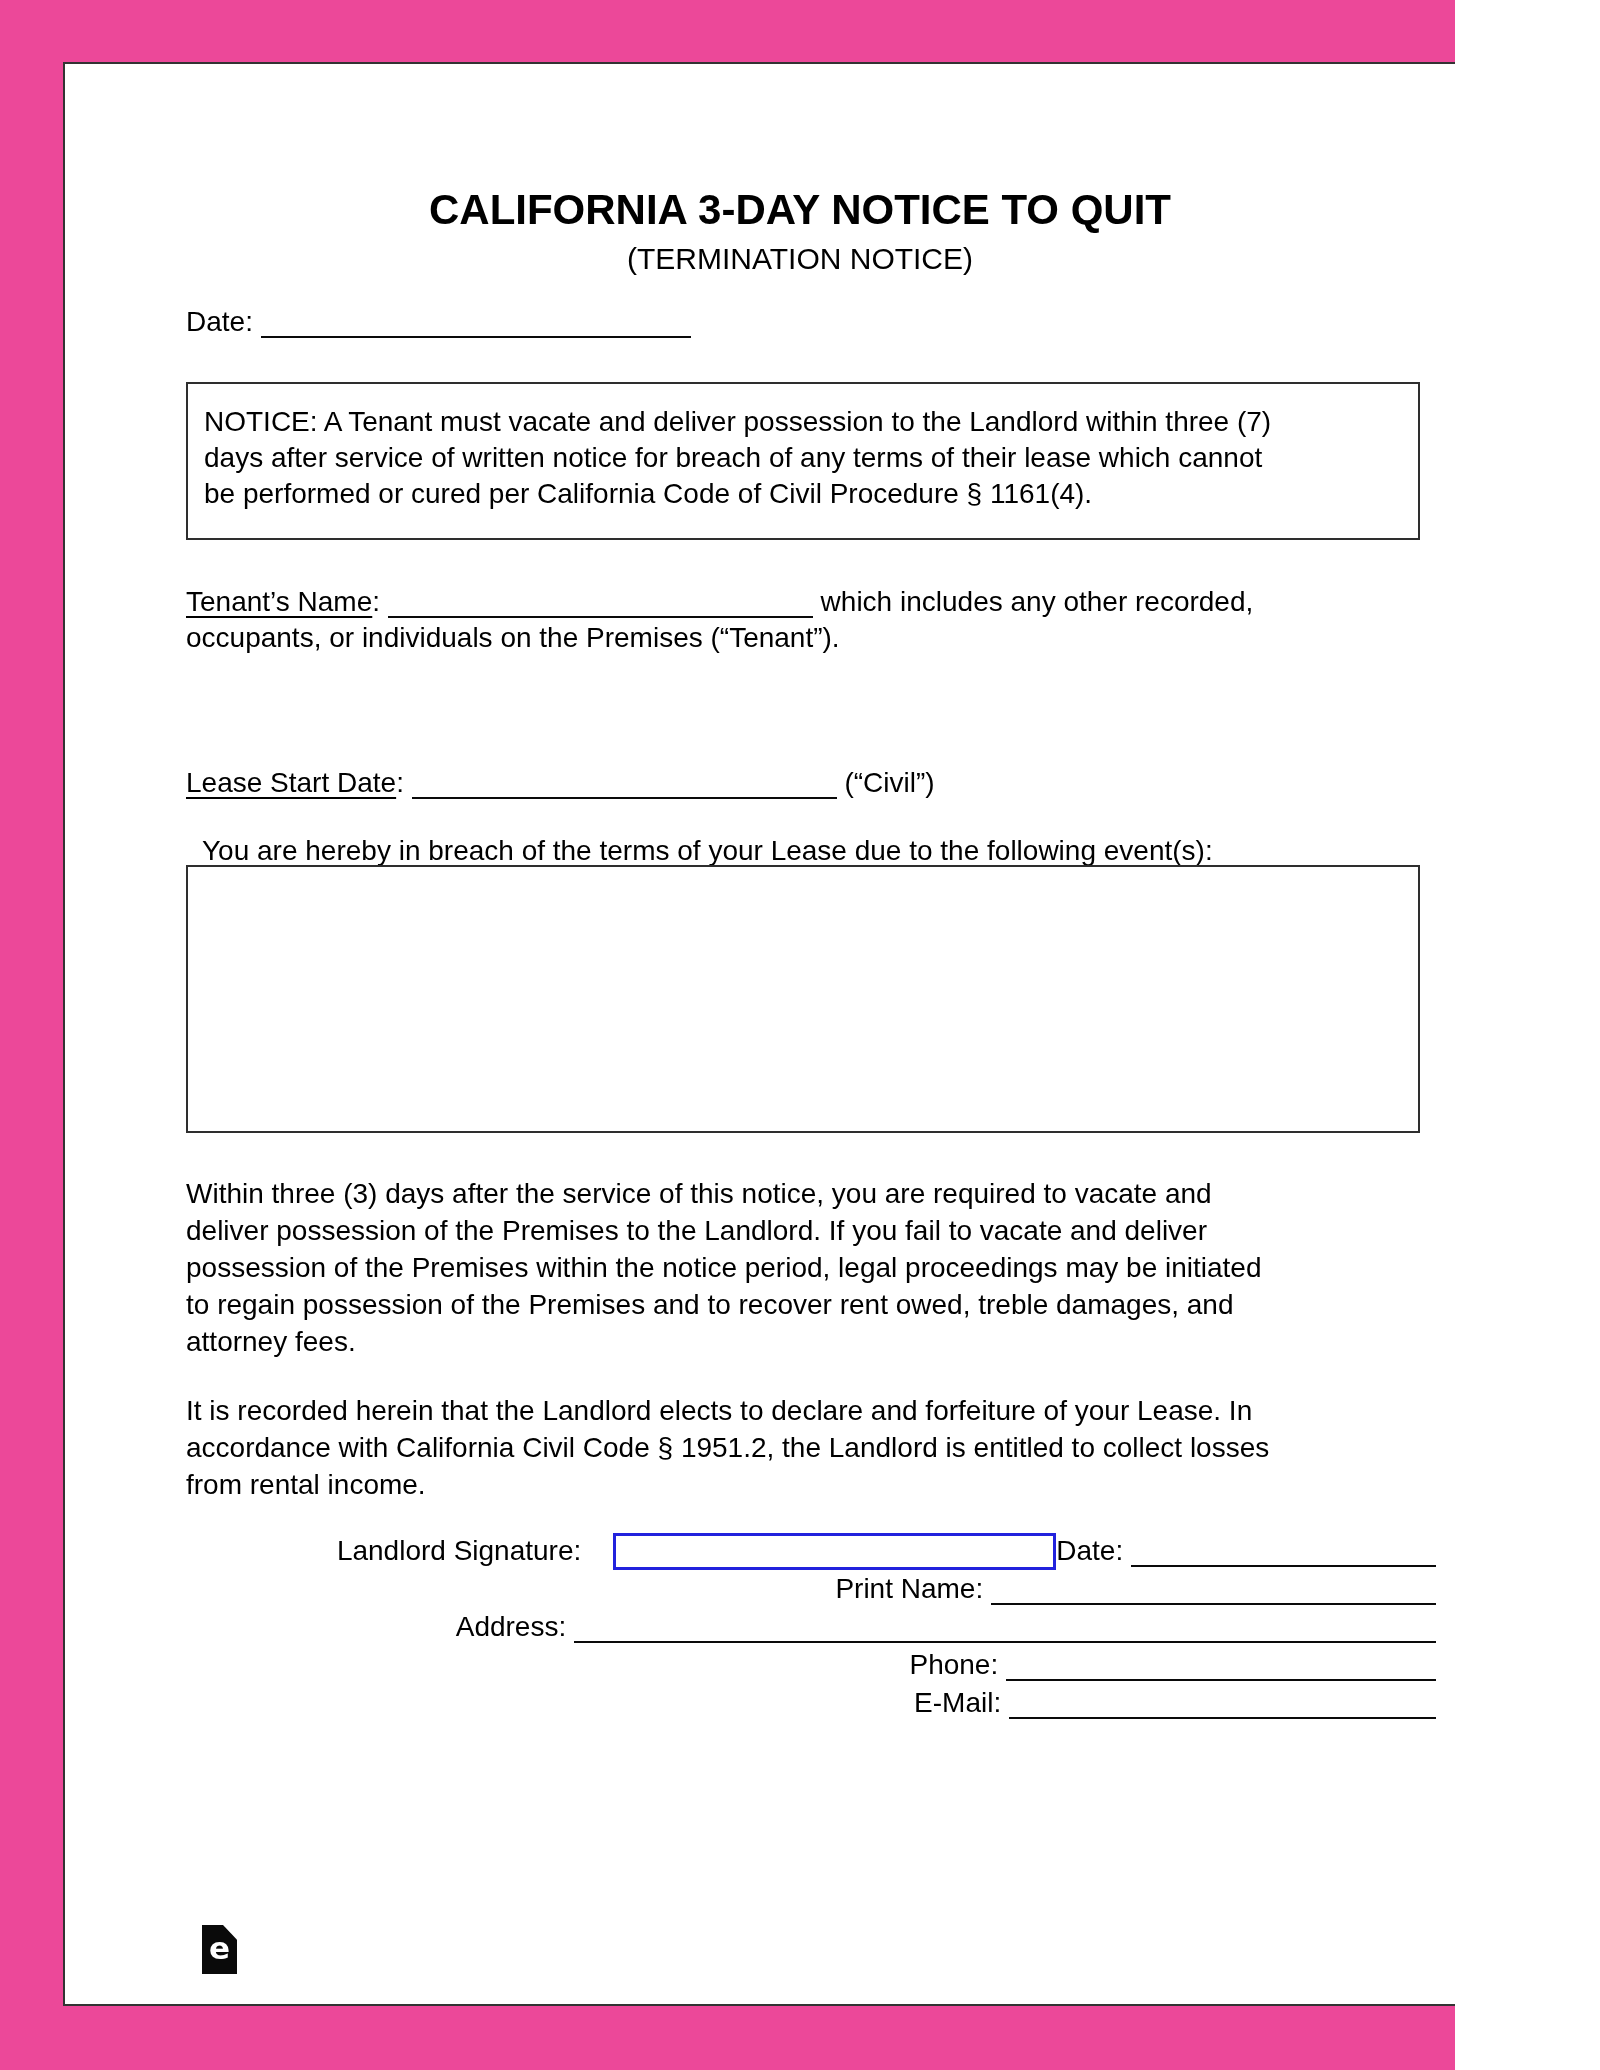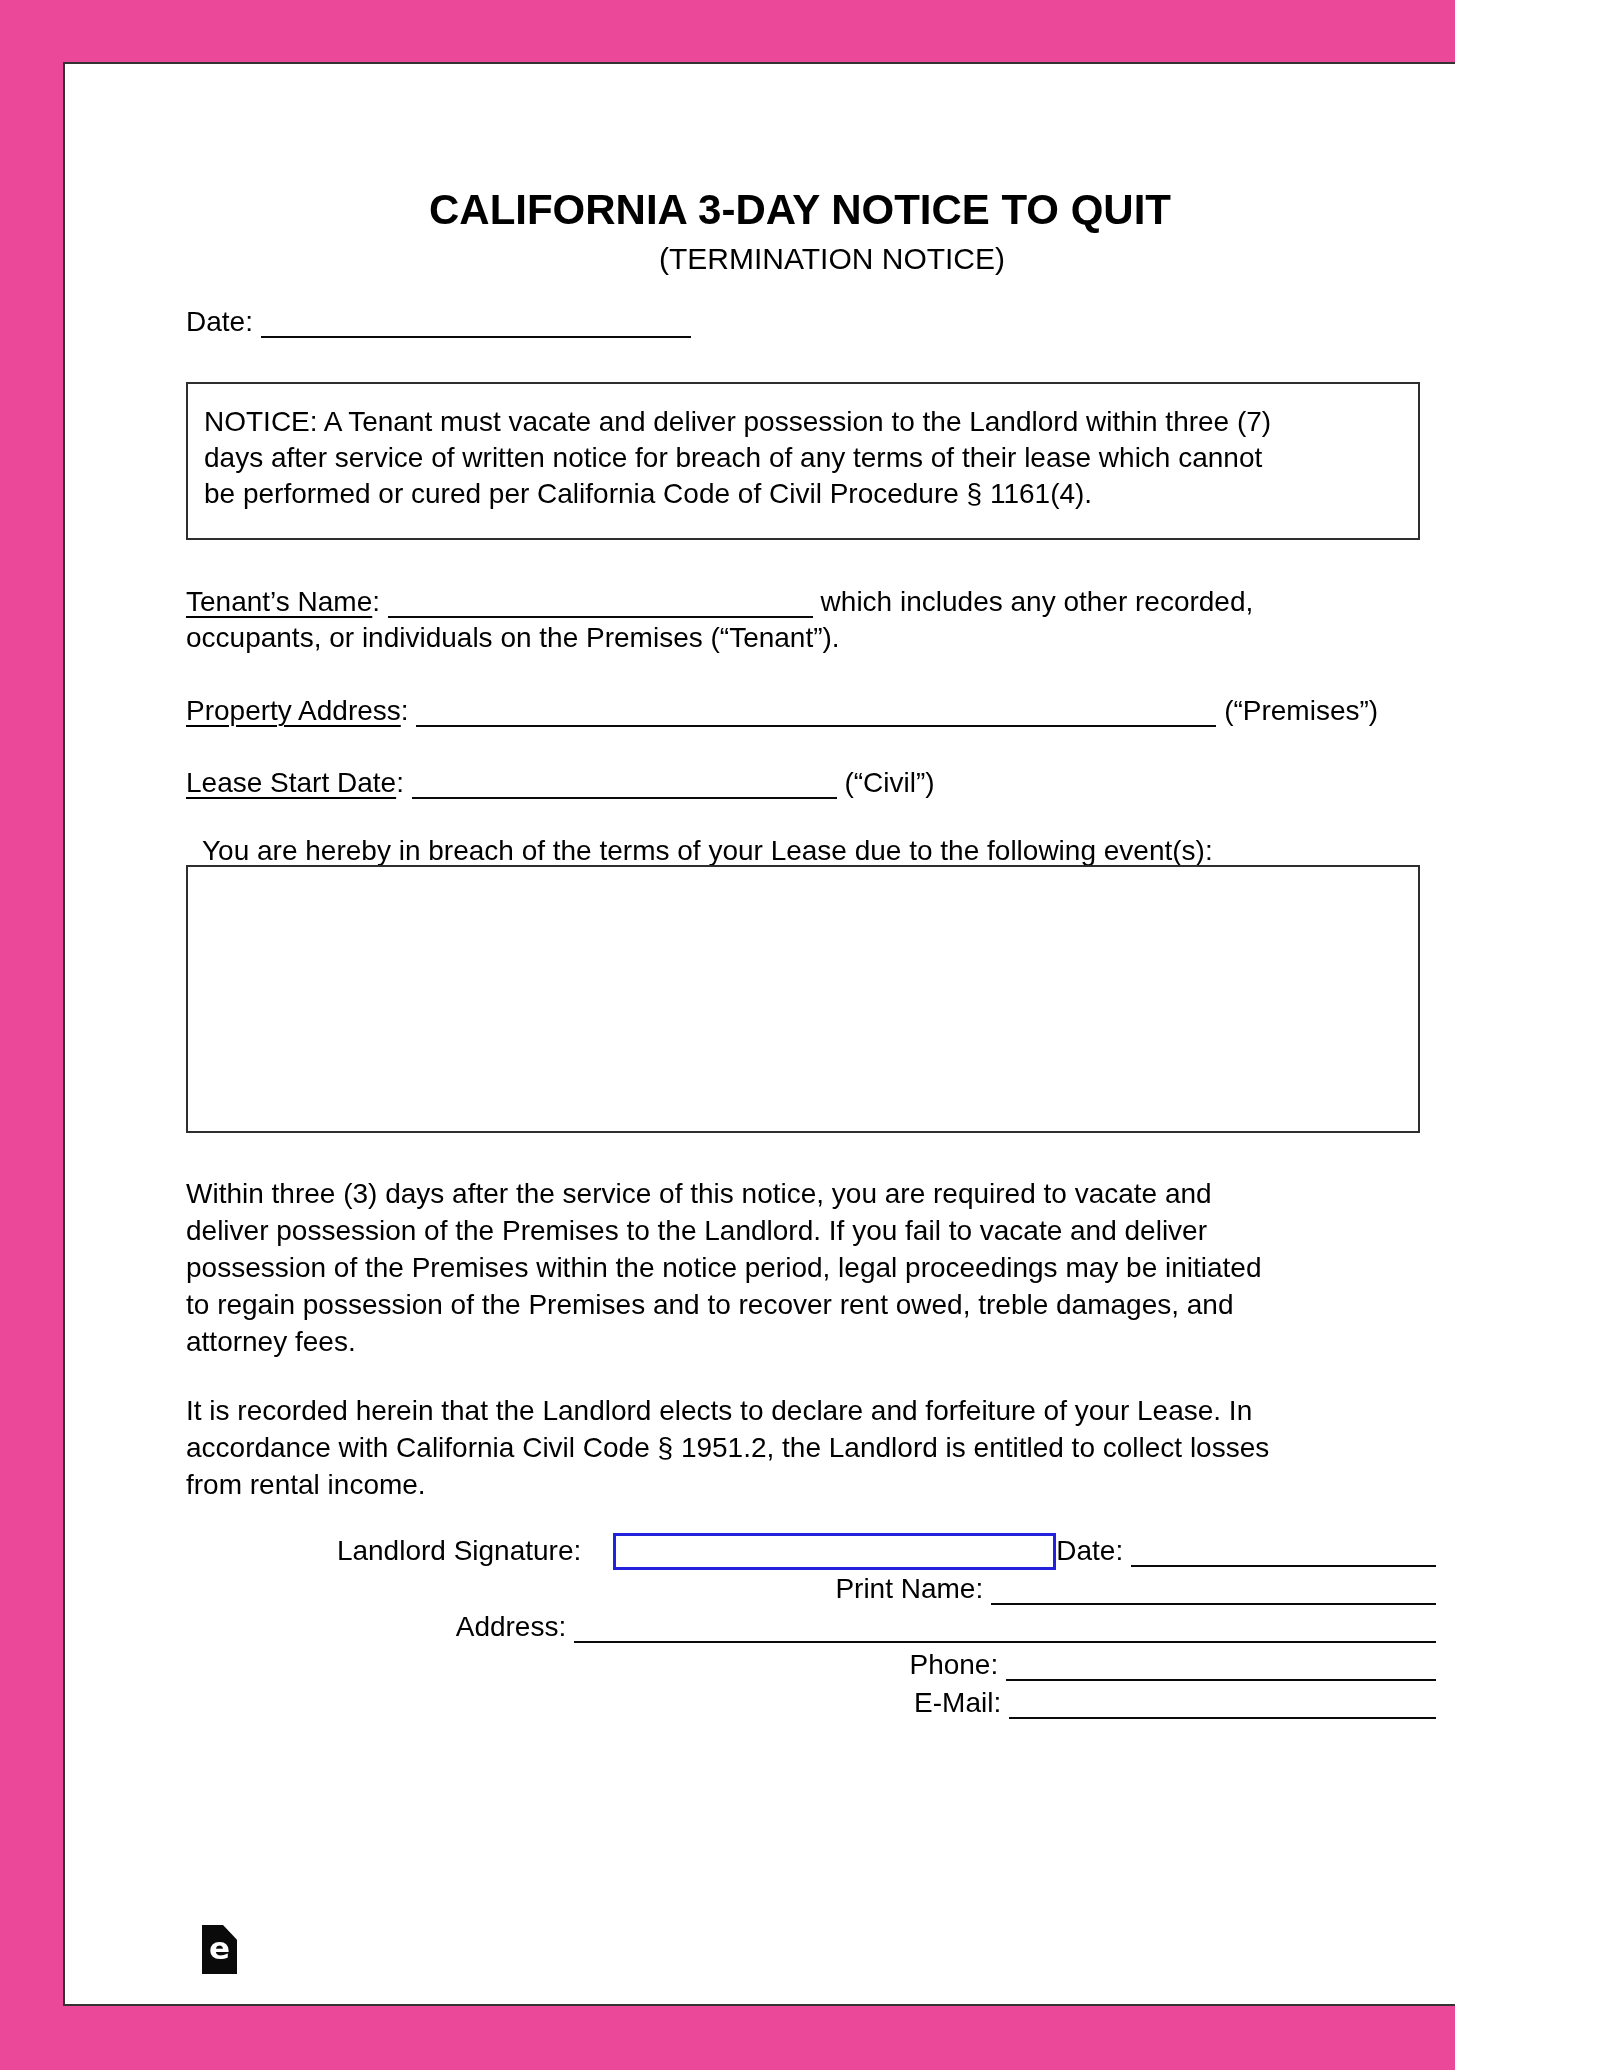--- a/index.html
+++ b/index.html
@@ -12,21 +12,21 @@
     position:absolute;left:63px;top:62px;width:1474px;height:1944px;
     border:2px solid #333333;box-sizing:border-box;background:#ffffff;
   }
   .title{
     position:absolute;left:0;top:124px;width:100%;margin:0;
     text-align:center;font-size:42px;font-weight:bold;line-height:44px;
     letter-spacing:0;
   }
   .subtitle{
     position:absolute;left:0;top:178px;width:100%;
-    text-align:center;font-size:30px;line-height:34px;padding-left:32px;
+    text-align:center;font-size:30px;line-height:34px;
   }
   .line{position:absolute;left:121px;font-size:28px;line-height:36px;white-space:nowrap;}
   .date-line{top:240px;}
   .notice-box{
     position:absolute;left:121px;top:318px;width:1234px;height:158px;
     border:2px solid #2e2e2e;box-sizing:border-box;padding:20px 16px 0 16px;
   }
   .prewrap{white-space:pre-line;margin:0;font-size:28px;line-height:36px;}
   .tenant-para{position:absolute;left:121px;top:520px;width:1240px;font-size:28px;line-height:36px;}
   .tenant-line1{white-space:nowrap;}
@@ -90,25 +90,20 @@
 
     <div class="tenant-para">
       <div class="tenant-line1">
         <span class="ul">Tenant’s Name</span><span>:</span>
         <span class="blank w425"></span>
         <span>which includes any other recorded,</span>
       </div>
       <div>occupants, or individuals on the Premises (“Tenant”).</div>
     </div>
 
-    <div class="line property-line">
-      <span class="ul">Property Address</span><span>:</span>
-      <span class="blank w800"></span>
-      <span>(“Premises”)</span>
-    </div>
 
     <div class="line lease-line">
       <span class="ul">Lease Start Date</span><span>:</span>
       <span class="blank w425"></span>
       <span>(“Civil”)</span>
     </div>
 
     <div class="breach-intro">You are hereby in breach of the terms of your Lease due to the following event(s):</div>
 
     <div class="event-box"></div>

